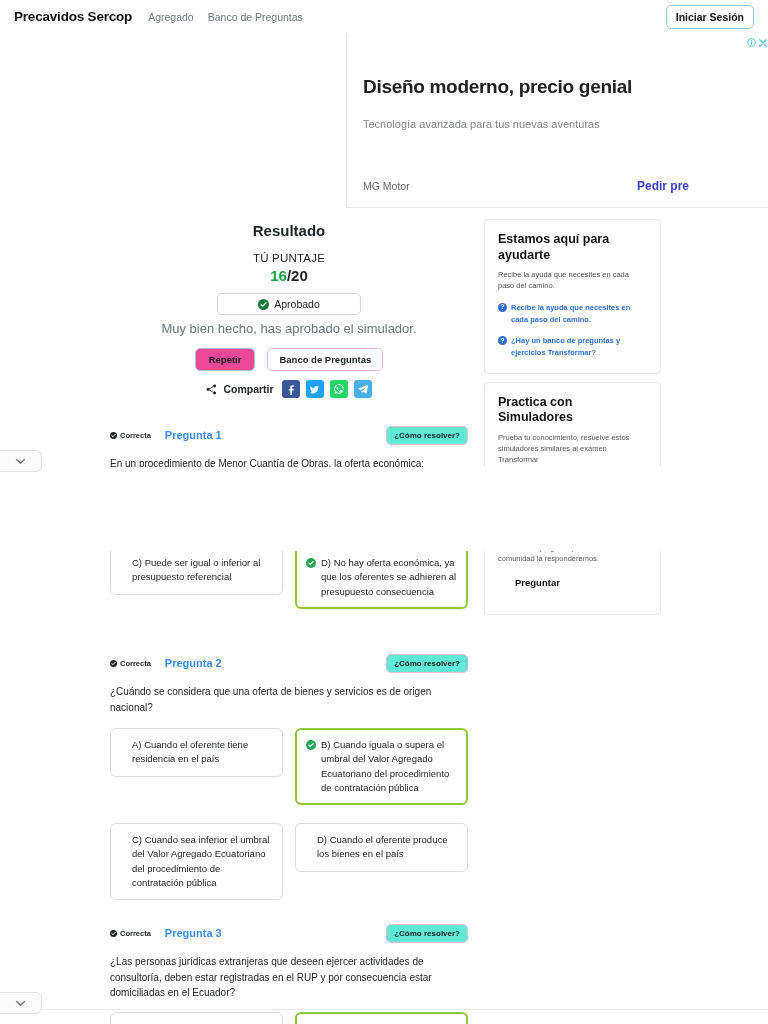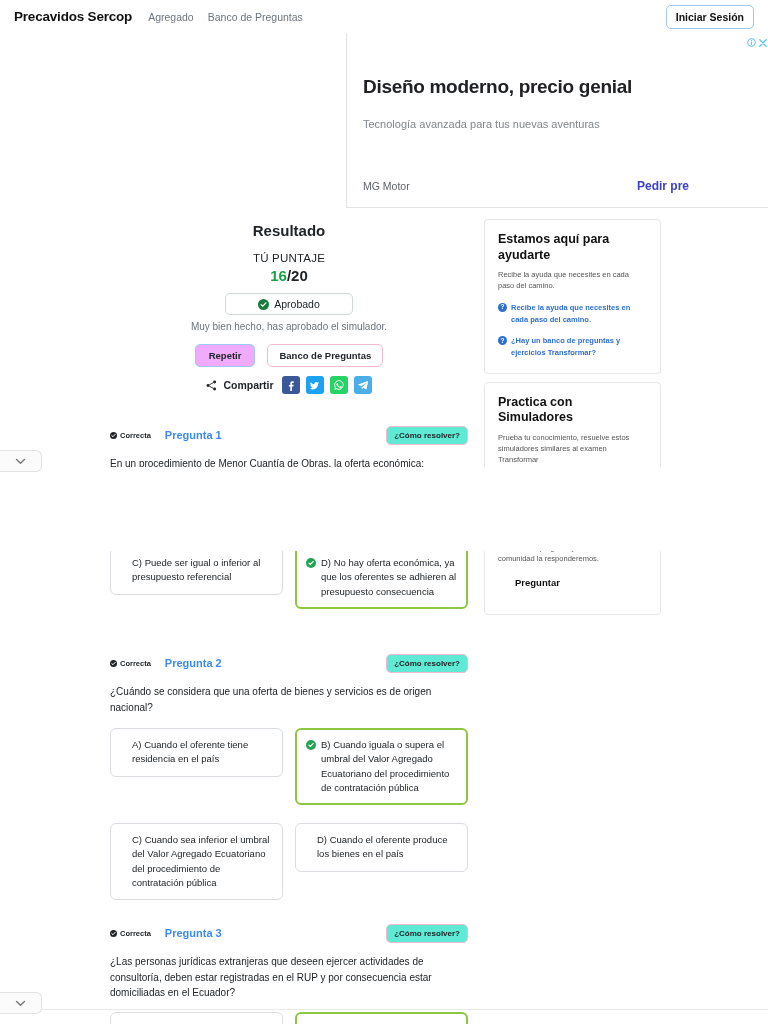--- a/index.html
+++ b/index.html
@@ -49,35 +49,35 @@
   .ad-cta { position:absolute; left:290px; top:146px; font-size:12px; font-weight:700; color:#3c41c7; white-space:nowrap; cursor:pointer; }
 
   
   .result { position:absolute; left:110px; top:222px; width:358px; text-align:center; }
   .result-label { font-size:15px; font-weight:700; color:#212529; }
   .result-score-label { font-size:11.5px; color:#212529; margin-top:13px; letter-spacing:0.2px; }
   .result-score { font-size:15px; font-weight:700; margin-top:3px; }
   .score-num { color:#17a344; }
   .score-total { color:#212529; }
   .approved-box {
-    margin:9px auto 0; width:128px; height:22px;
+    margin:9px auto 0; width:144px; height:22px;
     border:1px solid #cfd8d3; border-radius:5px; background:#fff;
     display:flex; align-items:center; justify-content:center; gap:5px;
     cursor:pointer;
   }
   .approved-text { font-size:10.5px; color:#212529; }
   .check-badge {
     width:11px; height:11px; border-radius:50%; background:#1a7a3c;
     display:flex; align-items:center; justify-content:center; flex:none;
   }
   .check-badge svg { display:block; }
-  .result-note { font-size:10px; color:#6c757d; margin-top:6px; }
+  .result-note { font-size:13px; color:#6c757d; margin-top:6px; }
   .result-btns { margin-top:12px; display:flex; justify-content:center; gap:12px; }
   .btn-repetir {
-    border:1px solid #9ec9f0; border-radius:5px; background:#f0abfc;
+    border:1px solid #9ec9f0; border-radius:5px; background:#ec4899;
     font-size:9.5px; font-weight:700; color:#212529; padding:5px 13px;
     cursor:pointer; font-family:"Liberation Sans", sans-serif; white-space:nowrap;
   }
   .btn-banco {
     border:1px solid #f3b9cd; border-radius:5px; background:#fff;
     font-size:9.5px; font-weight:700; color:#212529; padding:5px 11px;
     cursor:pointer; font-family:"Liberation Sans", sans-serif; white-space:nowrap;
   }
   .share-row { margin-top:9px; display:flex; justify-content:center; align-items:center; gap:6px; }
   .share-icon-g { color:#212529; display:flex; align-items:center; }

